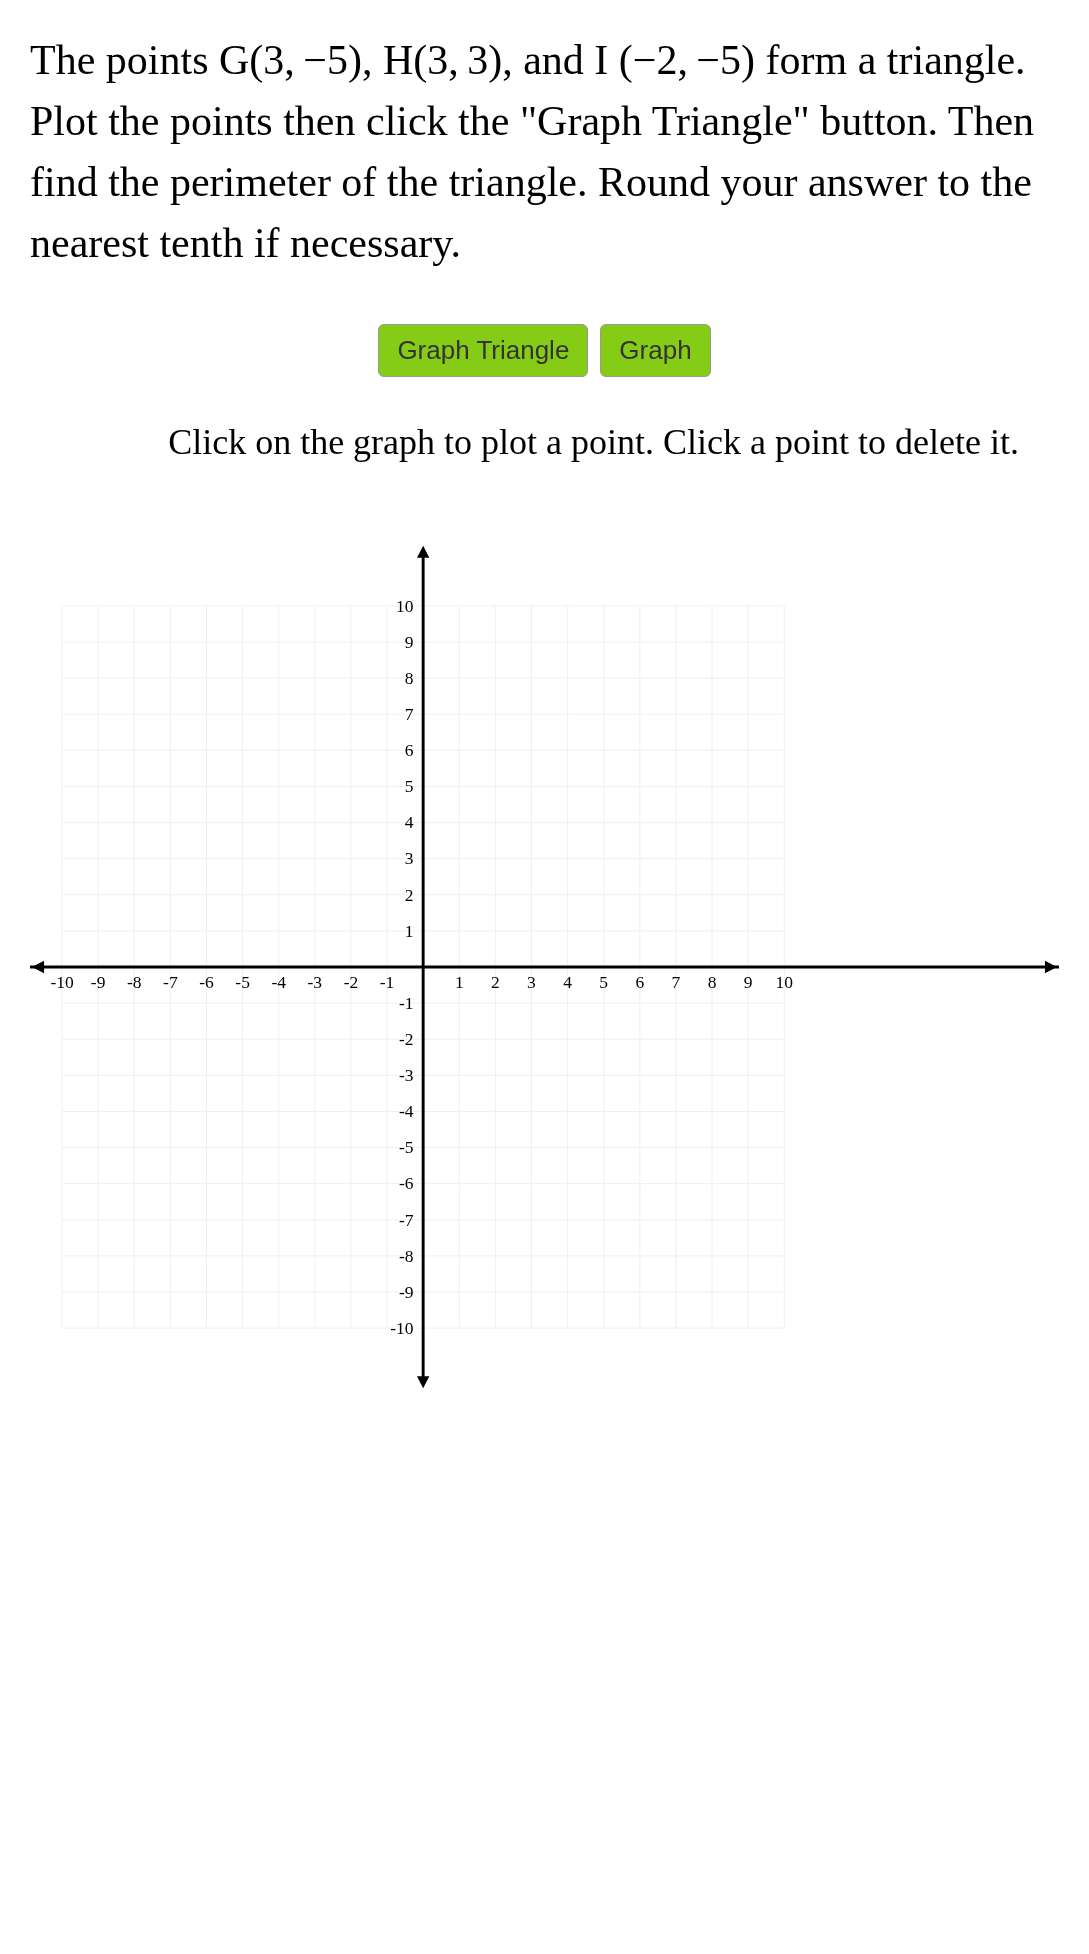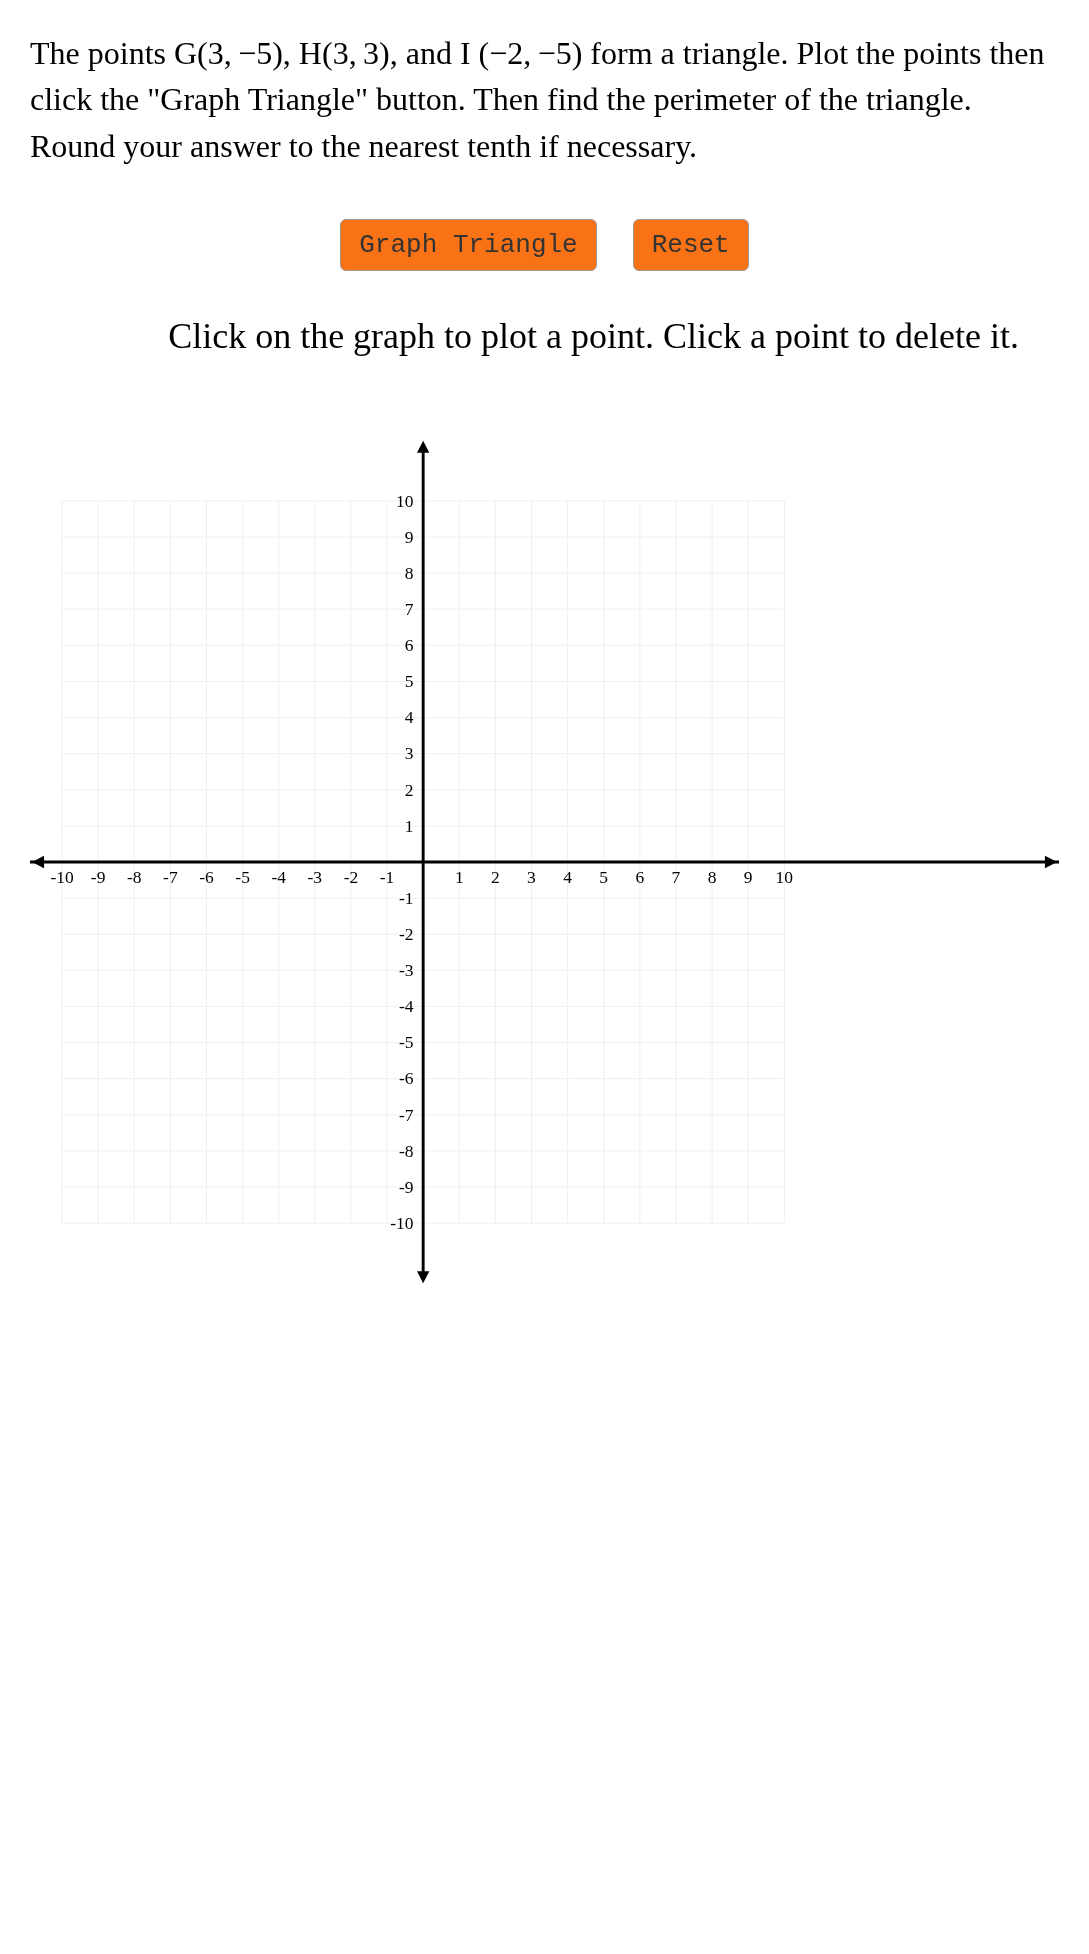--- a/index.html
+++ b/index.html
@@ -4,39 +4,39 @@
 <style>
   * { box-sizing: border-box; margin: 0; padding: 0; }
   body {
     font-family: Georgia, 'Times New Roman', serif;
     background: #fff;
     color: #000;
     width: 1089px;
     padding: 30px 30px 0 30px;
   }
   .problem-text {
-    font-size: 32px;
+    font-size: 42px;
     line-height: 1.45;
     margin-bottom: 50px;
   }
   .button-row {
     text-align: center;
     margin-bottom: 40px;
   }
   .btn {
     display: inline-block;
     border: 1px solid #999;
     border-radius: 6px;
     padding: 10px 18px;
     font-size: 26px;
-    font-family: Liberation Mono, monospace;
-    background: #f97316;
+    font-family: Liberation Sans, sans-serif;
+    background: #84cc16;
     color: #333;
     cursor: pointer;
-    margin: 0 16px;
+    margin: 0 4px;
   }
   .instruction {
     font-size: 36px;
     text-align: right;
     line-height: 1.4;
     margin: 0 40px 60px 40px;
   }
   .graph-wrap {
     width: 100%;
     display: flex;
@@ -46,21 +46,21 @@
 </style>
 </head>
 <body>
 
 <div class="problem-text">
   <span>The points G</span><span>(3, −5)</span><span>, H</span><span>(3, 3)</span><span>, and I </span><span>(−2, −5)</span><span> form a triangle. Plot the points then click the "Graph Triangle" button. Then find the perimeter of the triangle. Round your answer to the nearest tenth if necessary.</span>
 </div>
 
 <div class="button-row">
   <button class="btn">Graph Triangle</button>
-  <button class="btn">Reset</button>
+  <button class="btn">Graph</button>
 </div>
 
 <div class="instruction">Click on the graph to plot a point. Click a point to delete it.</div>
 
 <div class="graph-wrap">
   <svg id="coord-plane" width="1060" height="880" viewBox="0 0 1060 880">
       <line x1="33" y1="68" x2="33" y2="812" stroke="#eee" stroke-width="1"></line>
       <line x1="70.19999999999999" y1="68" x2="70.19999999999999" y2="812" stroke="#eee" stroke-width="1"></line>
       <line x1="107.39999999999998" y1="68" x2="107.39999999999998" y2="812" stroke="#eee" stroke-width="1"></line>
       <line x1="144.59999999999997" y1="68" x2="144.59999999999997" y2="812" stroke="#eee" stroke-width="1"></line>

